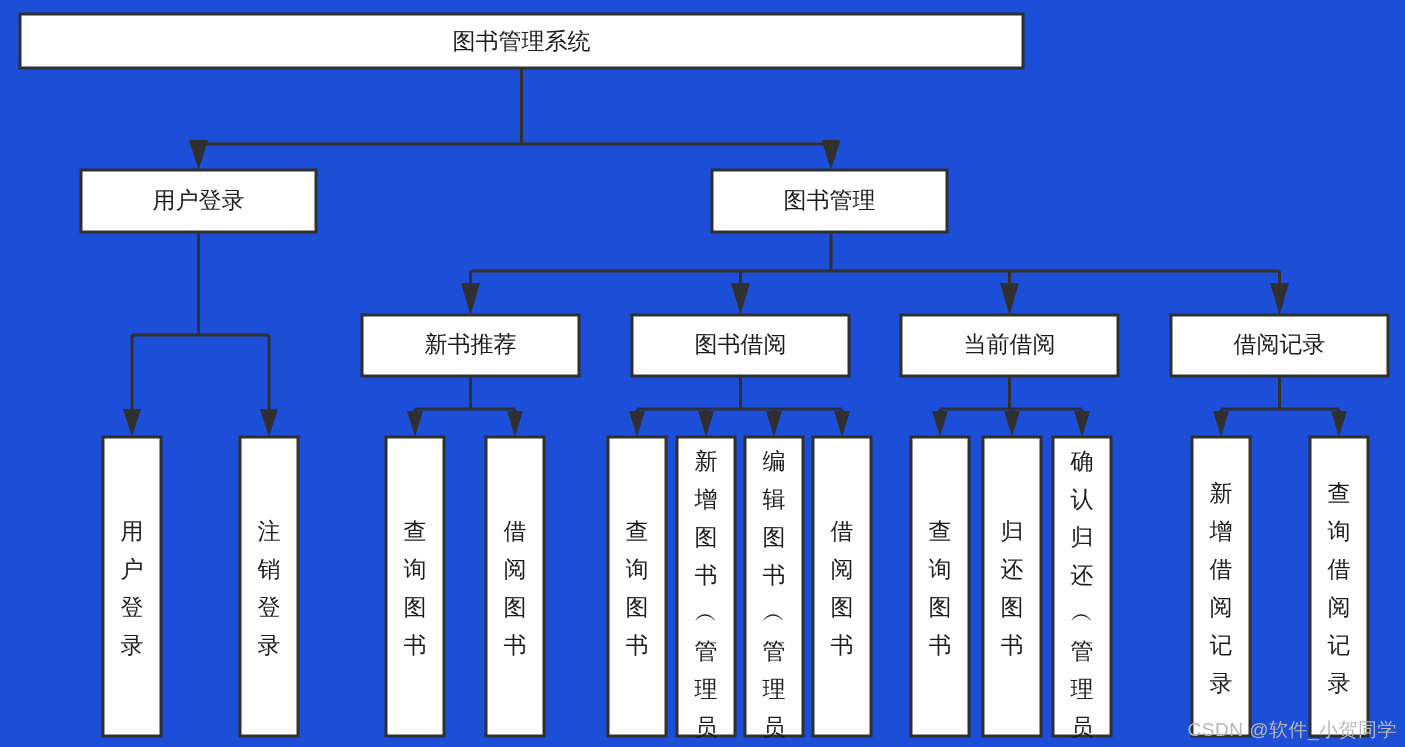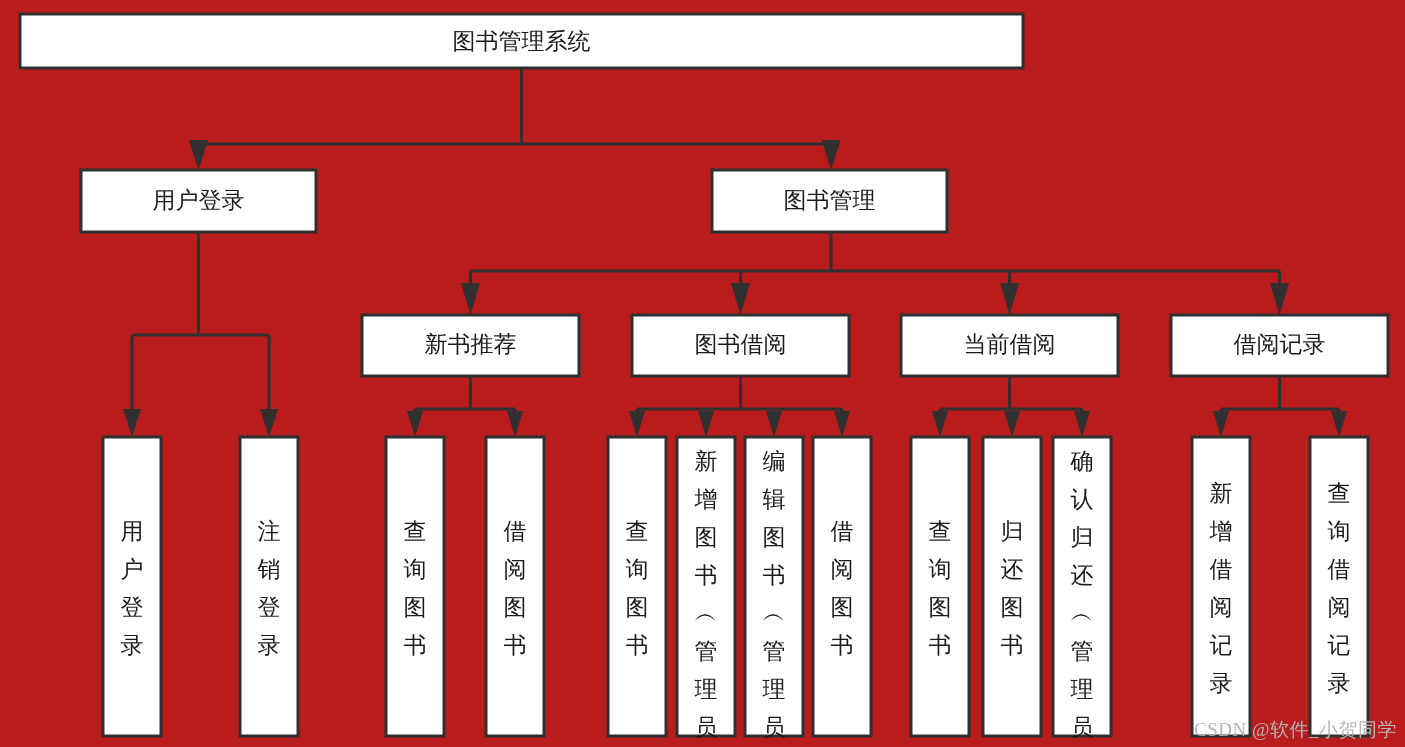--- a/index.html
+++ b/index.html
@@ -10,21 +10,21 @@
   body {
     width: 1405px;
     height: 747px;
     overflow: hidden;
     font-family: "Liberation Sans", "DejaVu Sans", sans-serif;
   }
   #diagram-root {
     position: relative;
     width: 1405px;
     height: 747px;
-    background: #b91c1c;
+    background: #1d4ed8;
   }
   svg#flow {
     display: block;
     width: 1405px;
     height: 747px;
   }
   .node-rect {
     fill: #ffffff;
     stroke: #303030;
     stroke-width: 3;
@@ -43,21 +43,21 @@
     stroke-linecap: butt;
   }
   .arrow-head {
     fill: #303030;
     stroke: none;
   }
   .watermark {
     position: absolute;
     right: 8px;
     bottom: 4px;
-    font-family: Liberation Serif, serif;
+    font-family: Liberation Sans, sans-serif;
     font-size: 19px;
     color: #b6b6b6;
     white-space: nowrap;
     letter-spacing: 0.5px;
     pointer-events: none;
   }
 </style>
 </head>
 <body>
 

